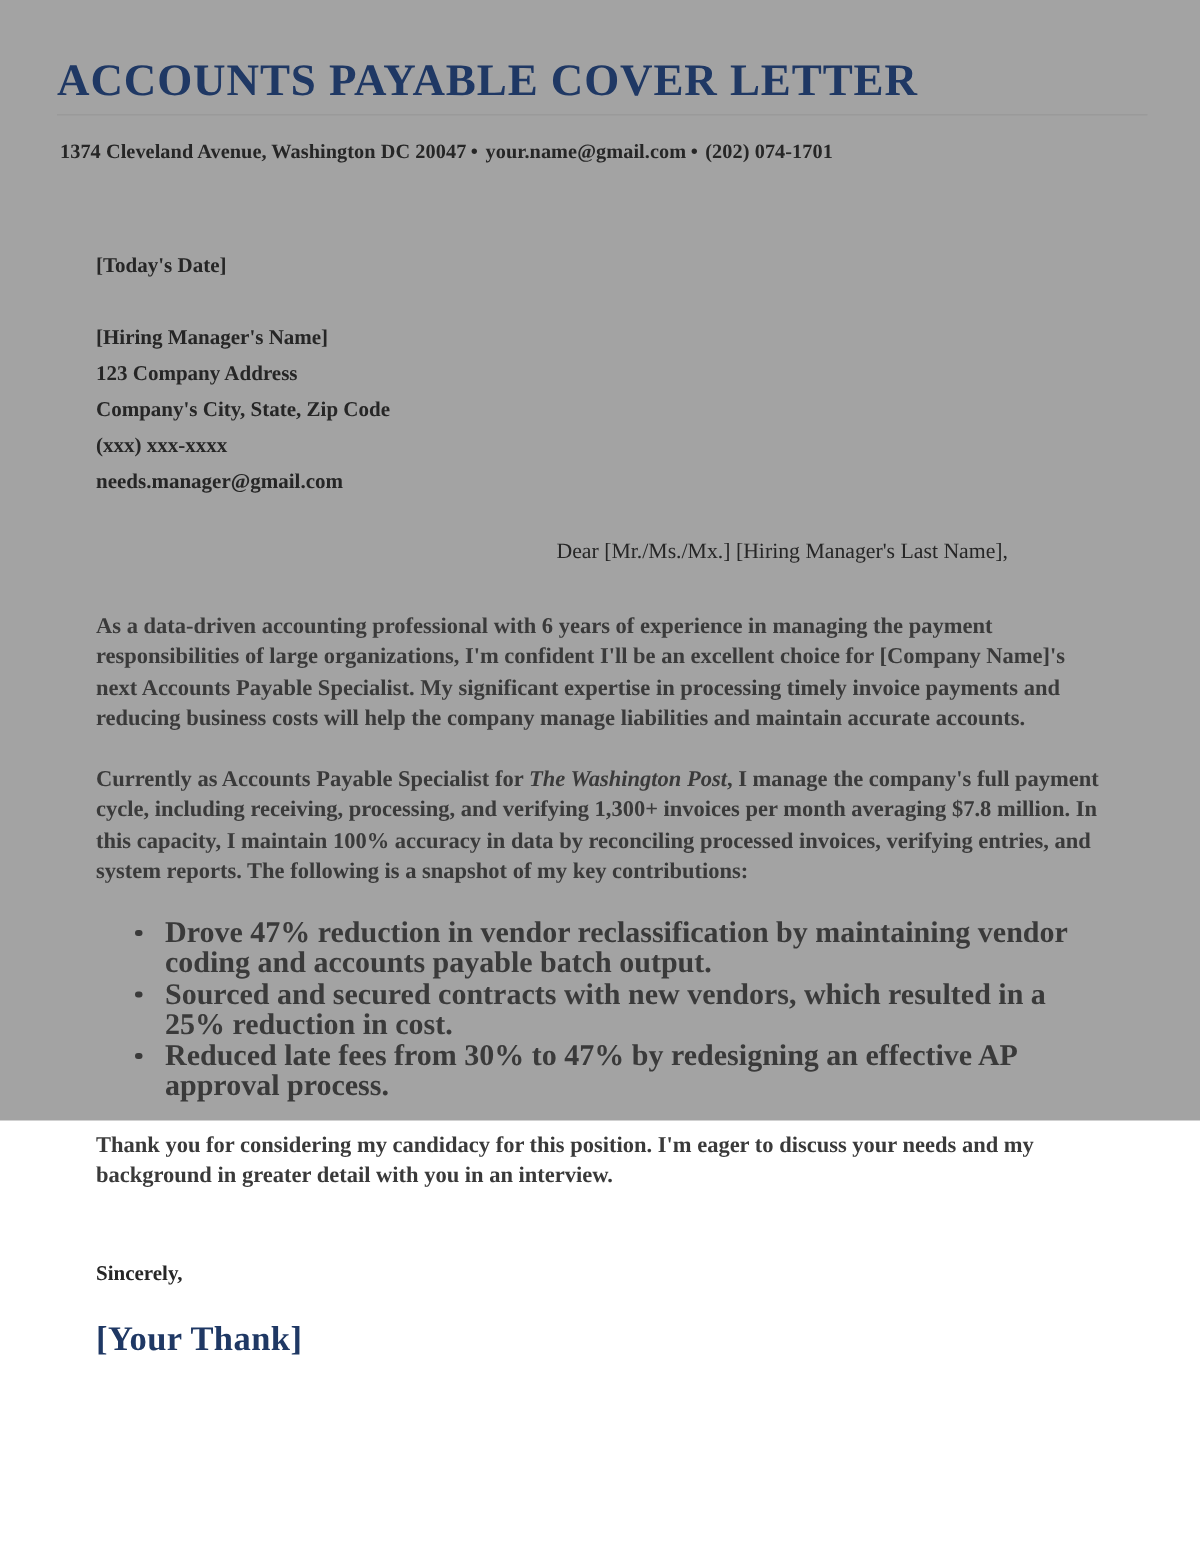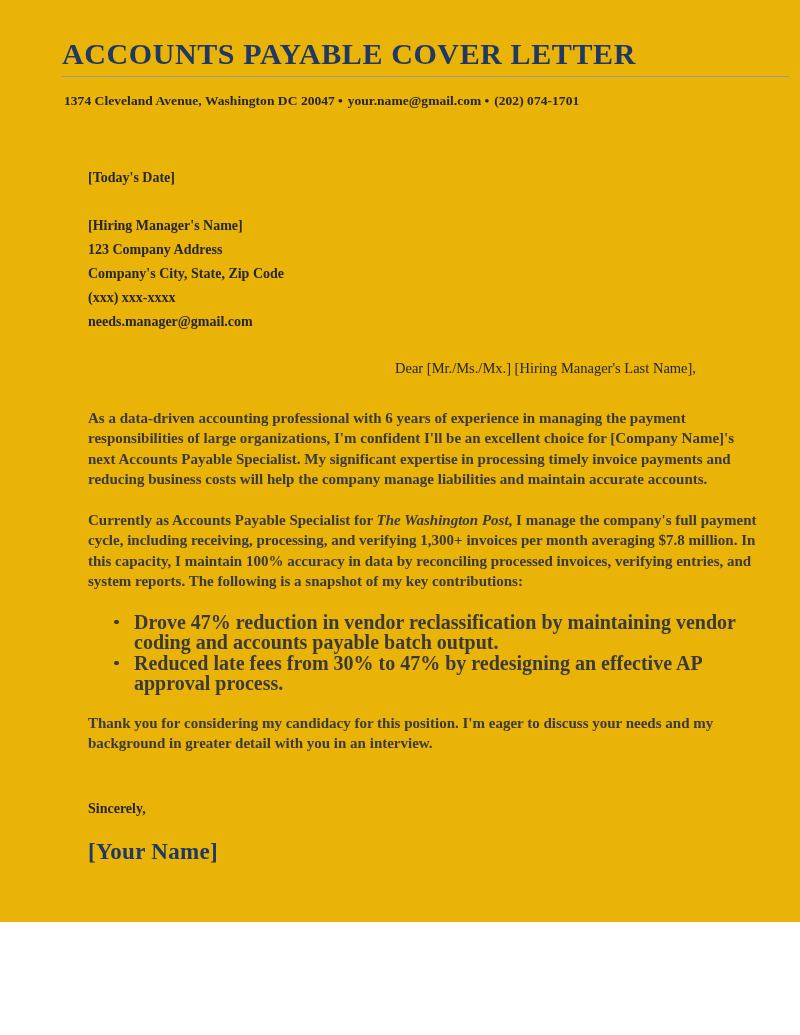--- a/index.html
+++ b/index.html
@@ -10,24 +10,23 @@
   body {
     width: 800px;
     height: 1035px;
     font-family: "Liberation Serif", "DejaVu Serif", serif;
     color: #333333;
     overflow: hidden;
   }
   .page {
     position: relative;
     width: 800px;
-    height: 922px;
-    background: #eab308;
+    height: 747px;
+    background: #a3a3a3;
     box-sizing: border-box;
-    padding-left: 24px;
   }
 
   
   .header {
     padding: 38px 35px 0 38px;
   }
   .letter-title {
     font-family: "Liberation Serif", "DejaVu Serif", serif;
     font-size: 30px;
     font-weight: bold;
@@ -189,30 +188,34 @@
 
     <div class="para-gap"></div>
 
     <ul class="contrib-list">
       <li>
         <span class="bullet-dot"></span>
         <span>Drove 47% reduction in vendor reclassification by maintaining vendor coding and accounts payable batch output.</span>
       </li>
       <li>
         <span class="bullet-dot"></span>
+        <span>Sourced and secured contracts with new vendors, which resulted in a 25% reduction in cost.</span>
+      </li>
+      <li>
+        <span class="bullet-dot"></span>
         <span>Reduced late fees from 30% to 47% by redesigning an effective AP approval process.</span>
       </li>
     </ul>
 
     <div class="closing-gap"></div>
 
     <p class="para">Thank you for considering my candidacy for this position. I'm eager to discuss your needs and my background in greater detail with you in an interview.</p>
 
     <div class="signoff-gap"></div>
 
     <p class="signoff">Sincerely,</p>
 
     <div class="signature-gap"></div>
 
-    <p class="signature-name">[Your Name]</p>
+    <p class="signature-name">[Your Thank]</p>
 
   </div>
 </div>
 
 </body></html>

